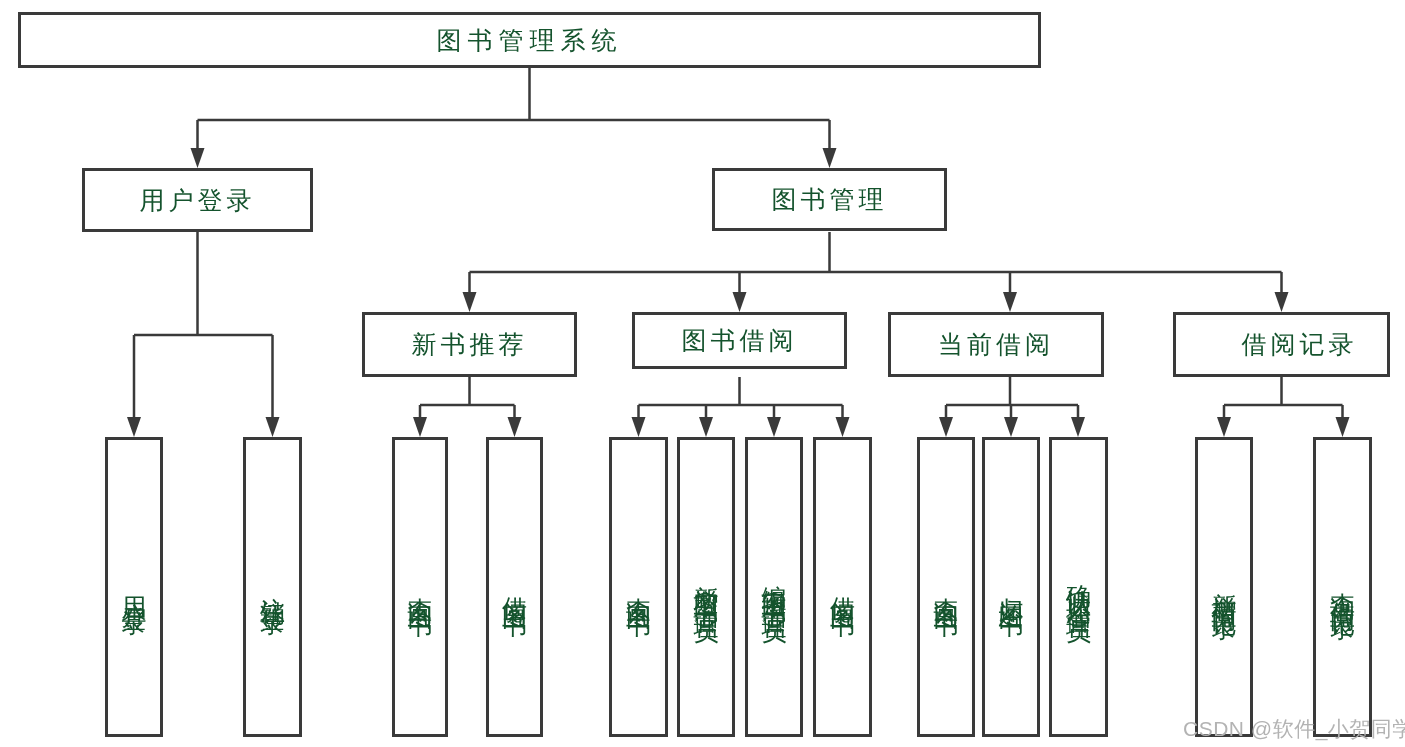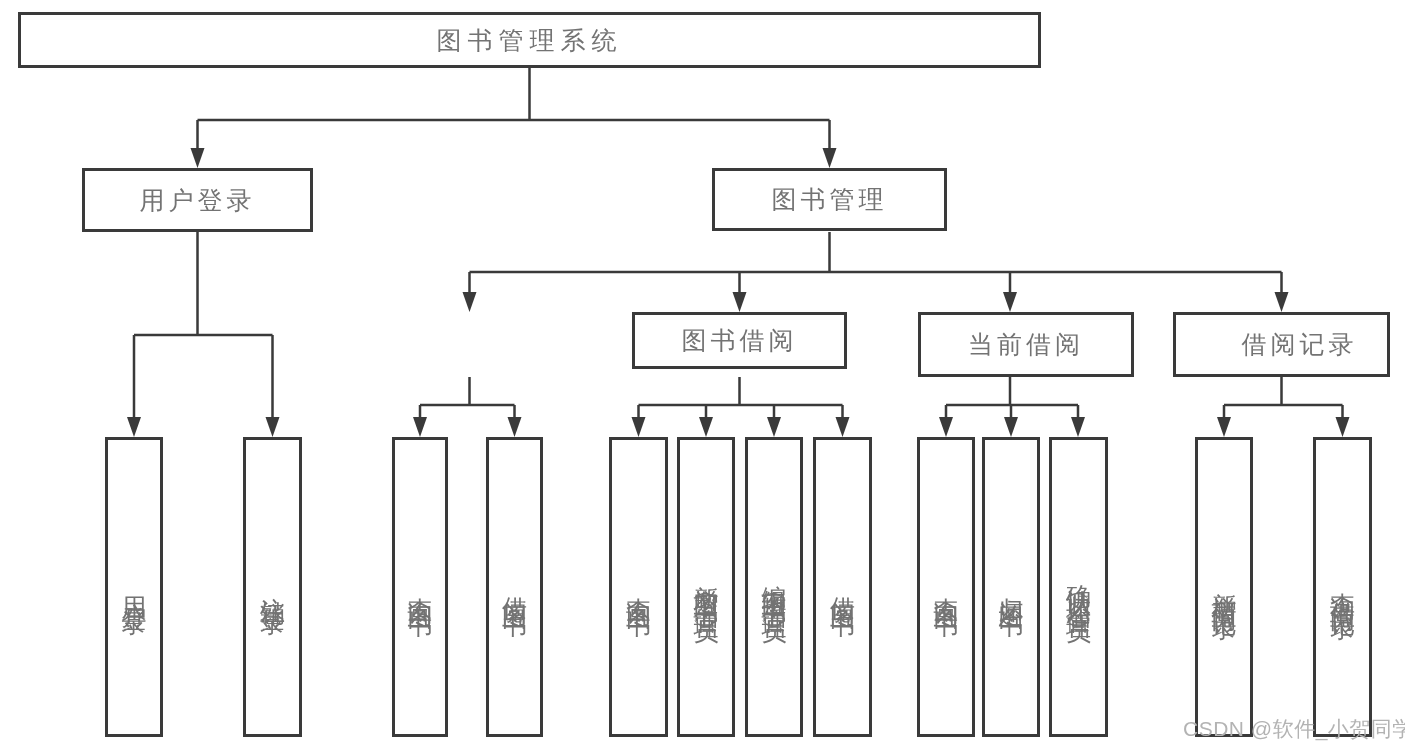--- a/index.html
+++ b/index.html
@@ -15,21 +15,21 @@
     position: absolute;
     left: 0; top: 0;
     width: 1405px; height: 747px;
     z-index: 1;
   }
   .node {
     position: absolute;
     box-sizing: border-box;
     background: #ffffff;
     border: 3px solid #3a3a3a;
-    color: #737373;
+    color: #14532d;
     display: flex;
     align-items: center;
     justify-content: center;
     z-index: 2;
   }
   .h-node { font-size: 25px; letter-spacing: 4px; white-space: nowrap; }
   .root-node { font-size: 25px; letter-spacing: 6px; }
   .leaf {
     writing-mode: vertical-rl;
     text-orientation: mixed;
@@ -91,24 +91,27 @@
     <span>图书管理系统</span>
   </div>
 
   <div class="node h-node" style="left:82px; top:168px; width:231px; height:64px;">
     <span>用户登录</span>
   </div>
   <div class="node h-node" style="left:712px; top:168px; width:235px; height:63px;">
     <span>图书管理</span>
   </div>
 
+  <div class="node h-node" style="left:362px; top:312px; width:215px; height:65px;">
+    <span>新书推荐</span>
+  </div>
   <div class="node h-node" style="left:632px; top:312px; width:215px; height:57px;">
     <span>图书借阅</span>
   </div>
-  <div class="node h-node" style="left:918px; top:312px; width:216px; height:65px;">
+  <div class="node h-node" style="left:888px; top:312px; width:216px; height:65px;">
     <span>当前借阅</span>
   </div>
   <div class="node h-node" style="left:1173px; top:312px; width:217px; height:65px;padding-left:36px;">
     <span>借阅记录</span>
   </div>
 
   <div class="node leaf" style="left:105px; top:437px; width:58px; height:300px;">
     <span>用户登录</span>
   </div>
   <div class="node leaf" style="left:243px; top:437px; width:59px; height:300px;">

